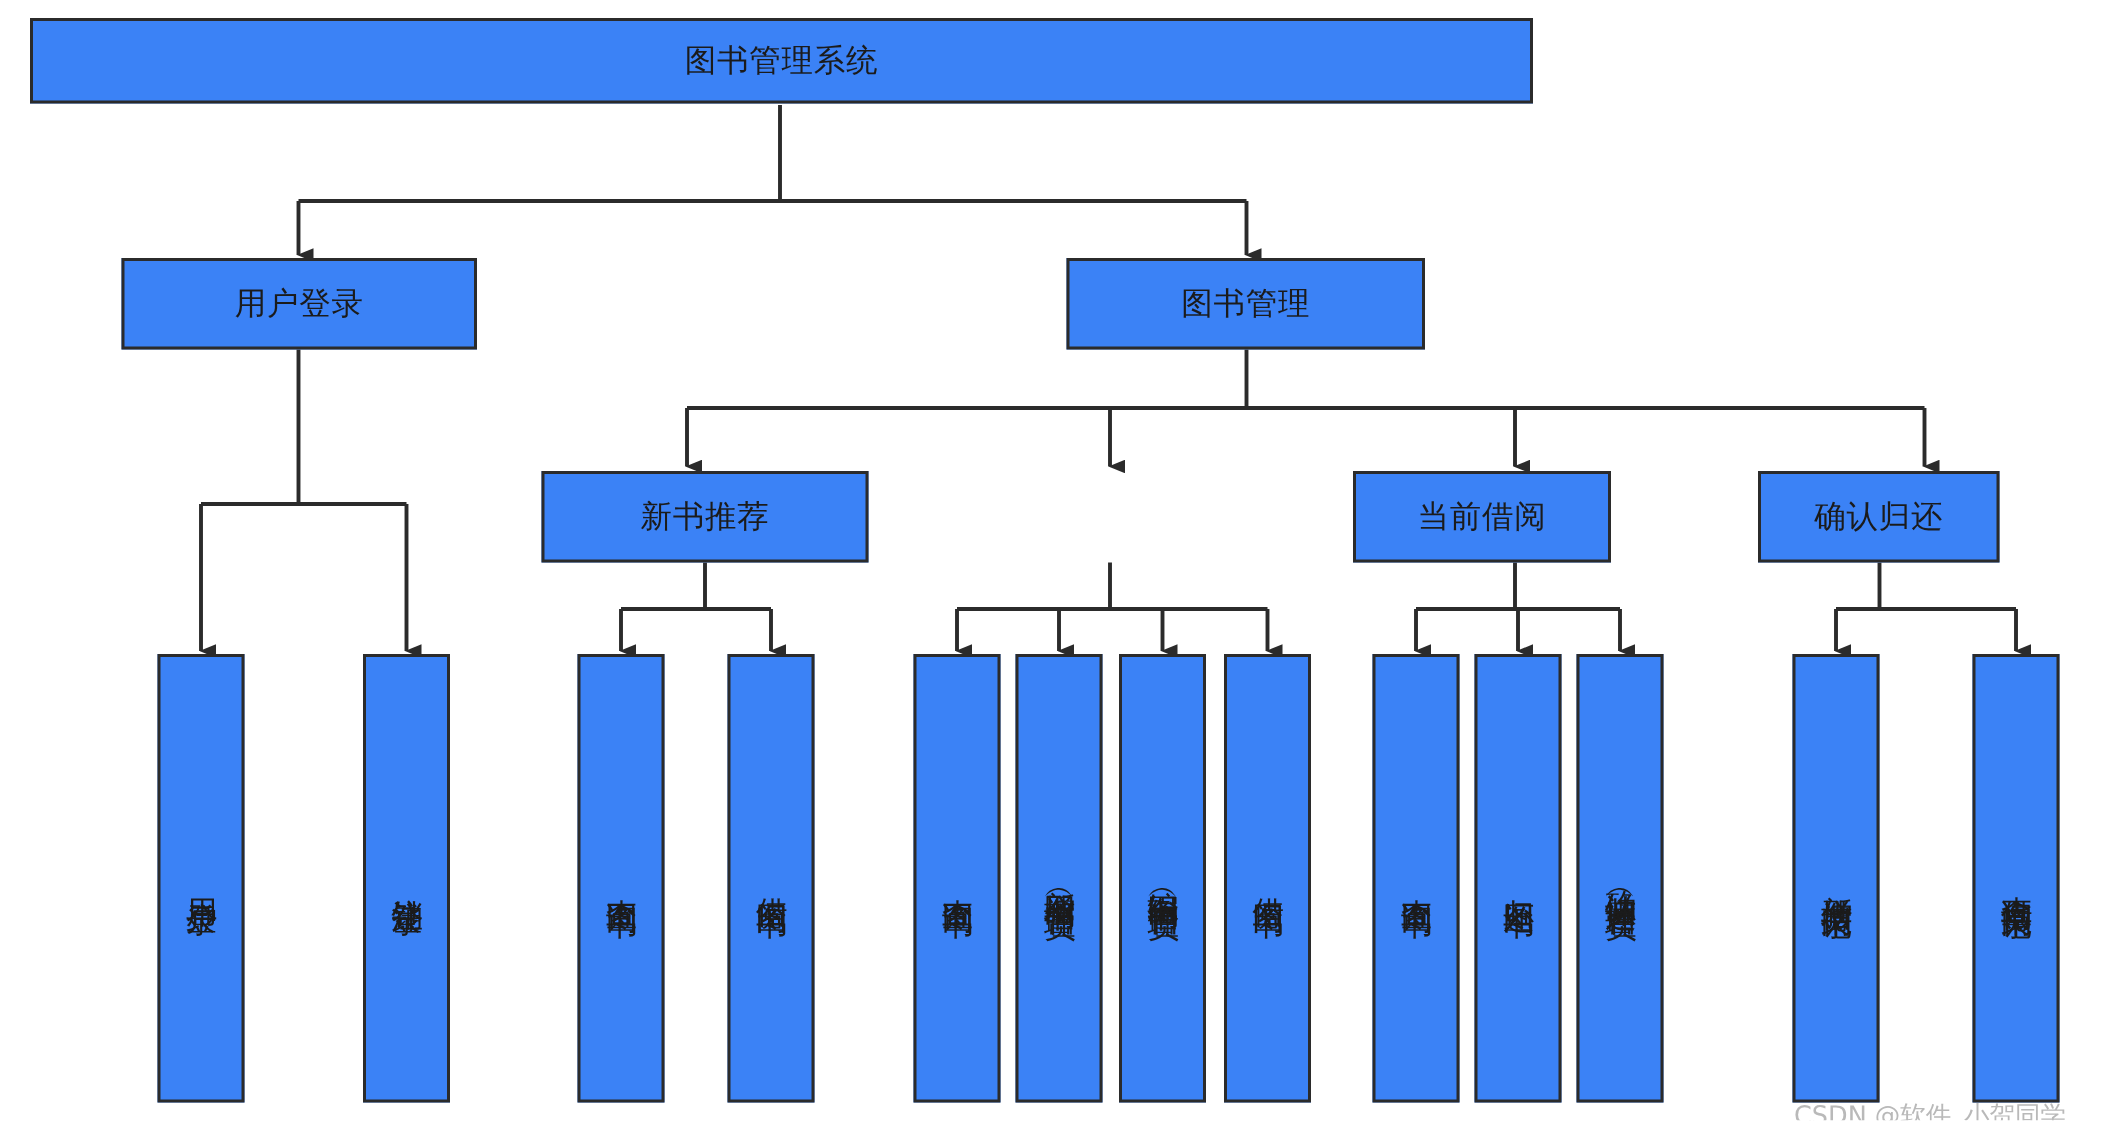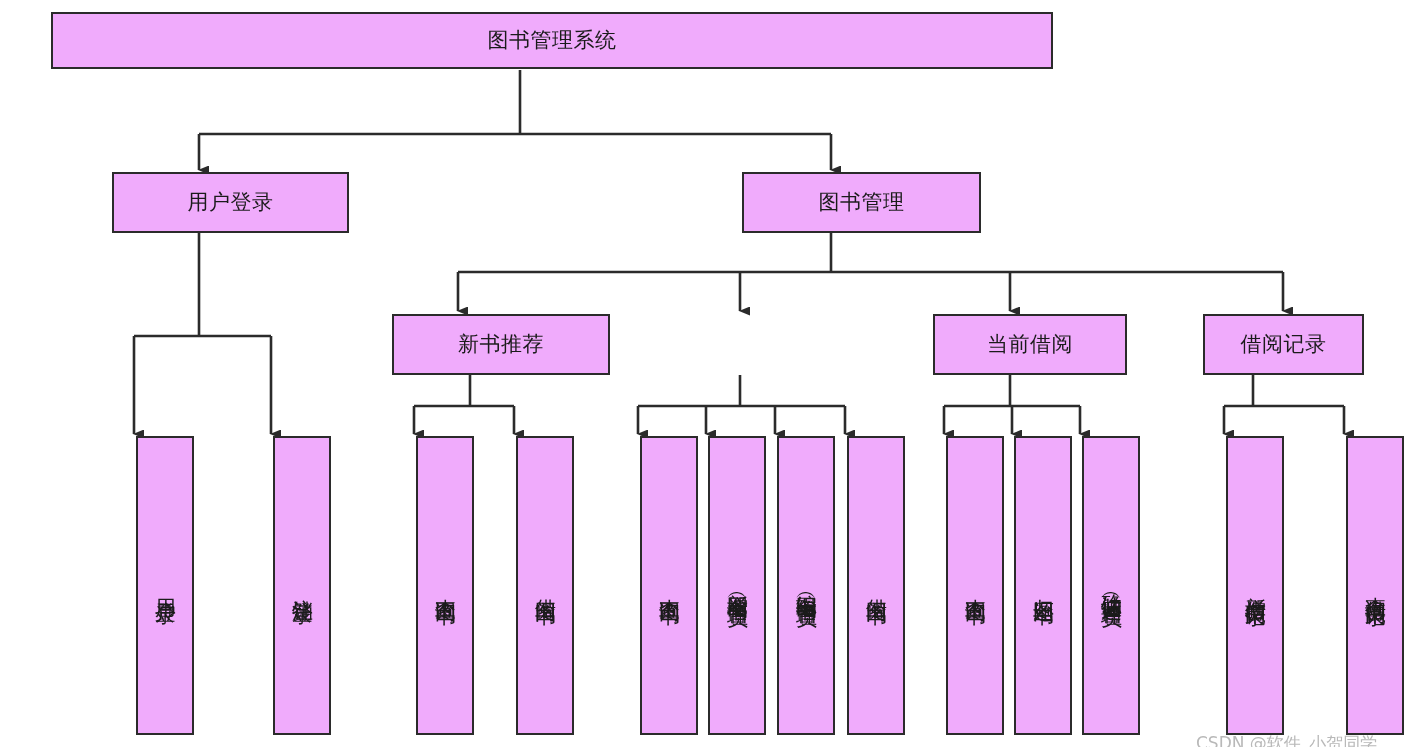--- a/index.html
+++ b/index.html
@@ -22,27 +22,26 @@
     position: absolute;
     left: 0;
     top: 0;
     width: 1405px;
     height: 747px;
     pointer-events: none;
   }
   .node {
     position: absolute;
     box-sizing: border-box;
-    background: #f0abfc;
+    background: #3b82f6;
     border: 2px solid #2b2b2b;
     display: flex;
     align-items: center;
     justify-content: center;
     color: #1b1b1b;
-    margin-left: 31px;
   }
   .node .label {
     text-align: center;
     line-height: 1.15;
     letter-spacing: 0.5px;
   }
   .node.horiz .label {
     font-size: 21px;
     writing-mode: horizontal-tb;
   }
@@ -131,25 +130,25 @@
   <div class="node horiz" style="left:81px; top:172px; width:237px; height:61px;">
     <span class="label">用户登录</span>
   </div>
   <div class="node horiz" style="left:361px; top:314px; width:218px; height:61px;">
     <span class="label">新书推荐</span>
   </div>
 
   <div class="node horiz" style="left:711px; top:172px; width:239px; height:61px;">
     <span class="label">图书管理</span>
   </div>
-  <div class="node horiz" style="left:902px; top:314px; width:194px; height:61px;align-items:center;">
+  <div class="node horiz" style="left:902px; top:314px; width:172px; height:61px;align-items:center;">
     <span class="label">当前借阅</span>
   </div>
   <div class="node horiz" style="left:1172px; top:314px; width:161px; height:61px;">
-    <span class="label">借阅记录</span>
+    <span class="label">确认归还</span>
   </div>
 
   <div class="node vert" style="left:105px; top:436px; width:58px; height:299px;">
     <span class="label">用户登录</span>
   </div>
   <div class="node vert" style="left:242px; top:436px; width:58px; height:299px;">
     <span class="label">注销登录</span>
   </div>
 
   <div class="node vert" style="left:385px; top:436px; width:58px; height:299px;">

